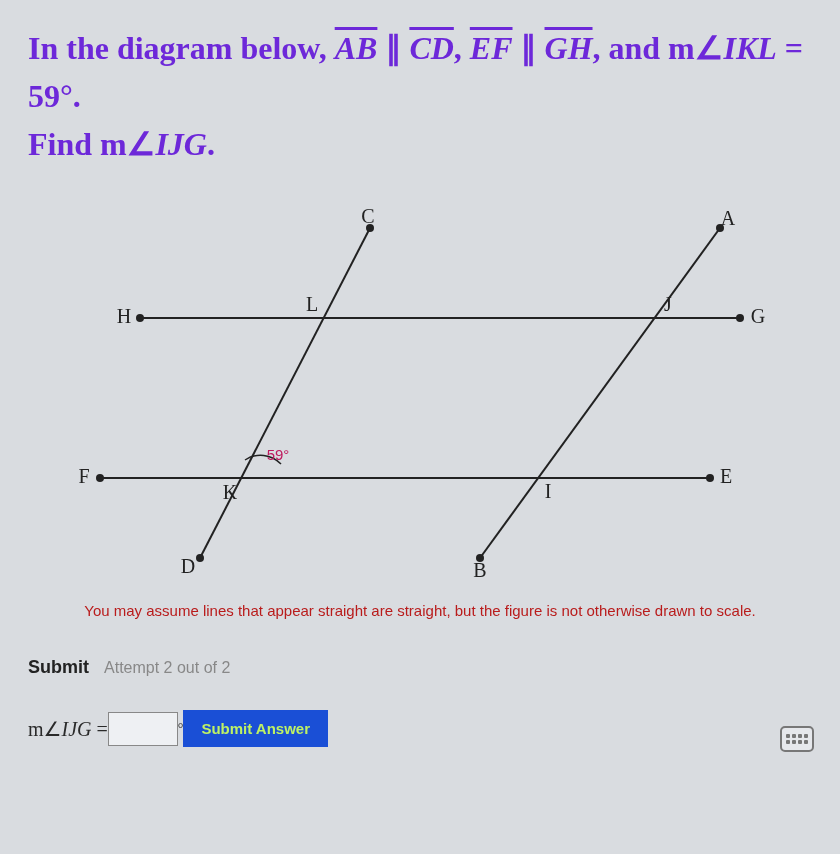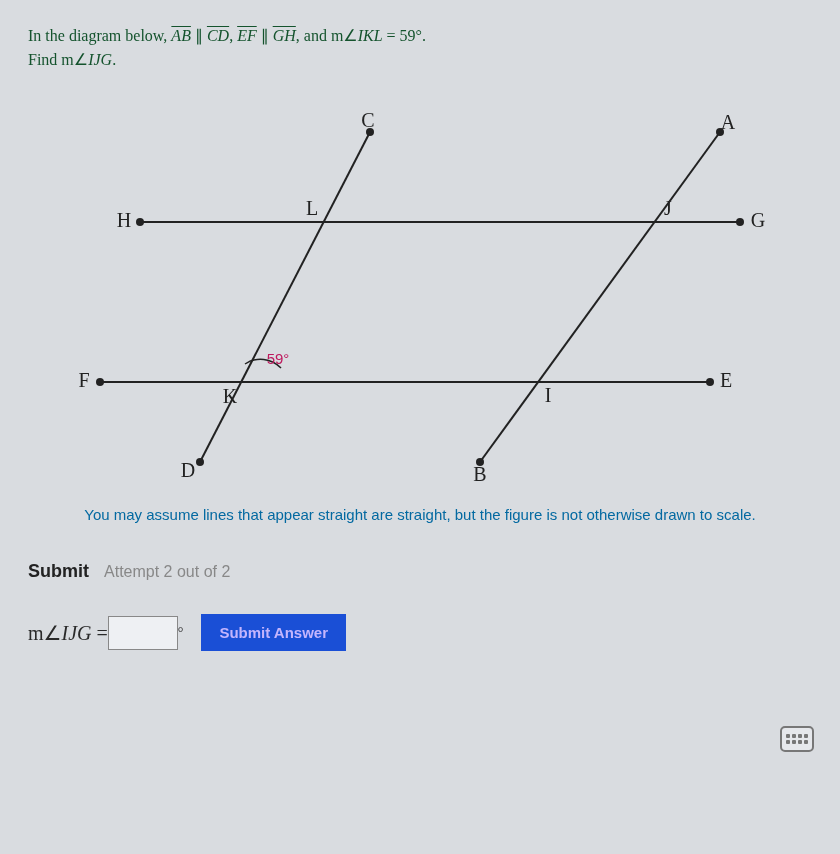--- a/index.html
+++ b/index.html
@@ -6,24 +6,25 @@
     body {
       width: 840px;
       height: 854px;
       background: #d9dce0;
       font-family: Georgia, 'Times New Roman', serif;
       color: #2a2a2a;
       padding: 24px 28px;
       position: relative;
     }
     .problem-text {
-      font-size: 16px;
+      font-size: 32px;
       line-height: 1.5;
-      color: #14532d;
+      color: #6d28d9;
       margin-bottom: 8px;
+      font-weight: bold;
     }
     .overline { text-decoration: overline; font-style: italic; }
     .italic { font-style: italic; }
     .angle { font-style: normal; }
     .diagram-wrap {
       width: 100%;
       display: flex;
       justify-content: center;
       margin-top: 20px;
     }
@@ -48,21 +49,21 @@
     .angle-label {
       position: absolute;
       font-family: Arial, sans-serif;
       font-size: 15px;
       color: #be185d;
       transform: translate(-50%, -50%);
     }
     .caption {
       text-align: center;
       font-size: 15px;
-      color: #0369a1;
+      color: #b91c1c;
       margin-top: 14px;
       font-family: Arial, sans-serif;
     }
     .answer-section {
       margin-top: 38px;
       font-family: Arial, sans-serif;
     }
     .answer-header {
       font-size: 18px;
       color: #222;
@@ -81,27 +82,26 @@
       width: 70px;
       height: 34px;
       border: 1px solid #888;
       background: #eef0f3;
       font-size: 16px;
       padding: 0 6px;
     }
     .deg { font-size: 14px; vertical-align: super; }
     .submit-btn {
       background: #1a4fd6;
-      color: #c4b5fd;
+      color: #bef264;
       border: none;
       font-family: Arial, sans-serif;
       font-size: 15px;
       font-weight: bold;
       padding: 10px 18px;
-      margin-left: 18px;
       cursor: pointer;
     }
     .keyboard-icon {
       position: absolute;
       right: 26px;
       top: 726px;
       width: 34px;
       height: 26px;
       border: 2px solid #777;
       border-radius: 5px;

